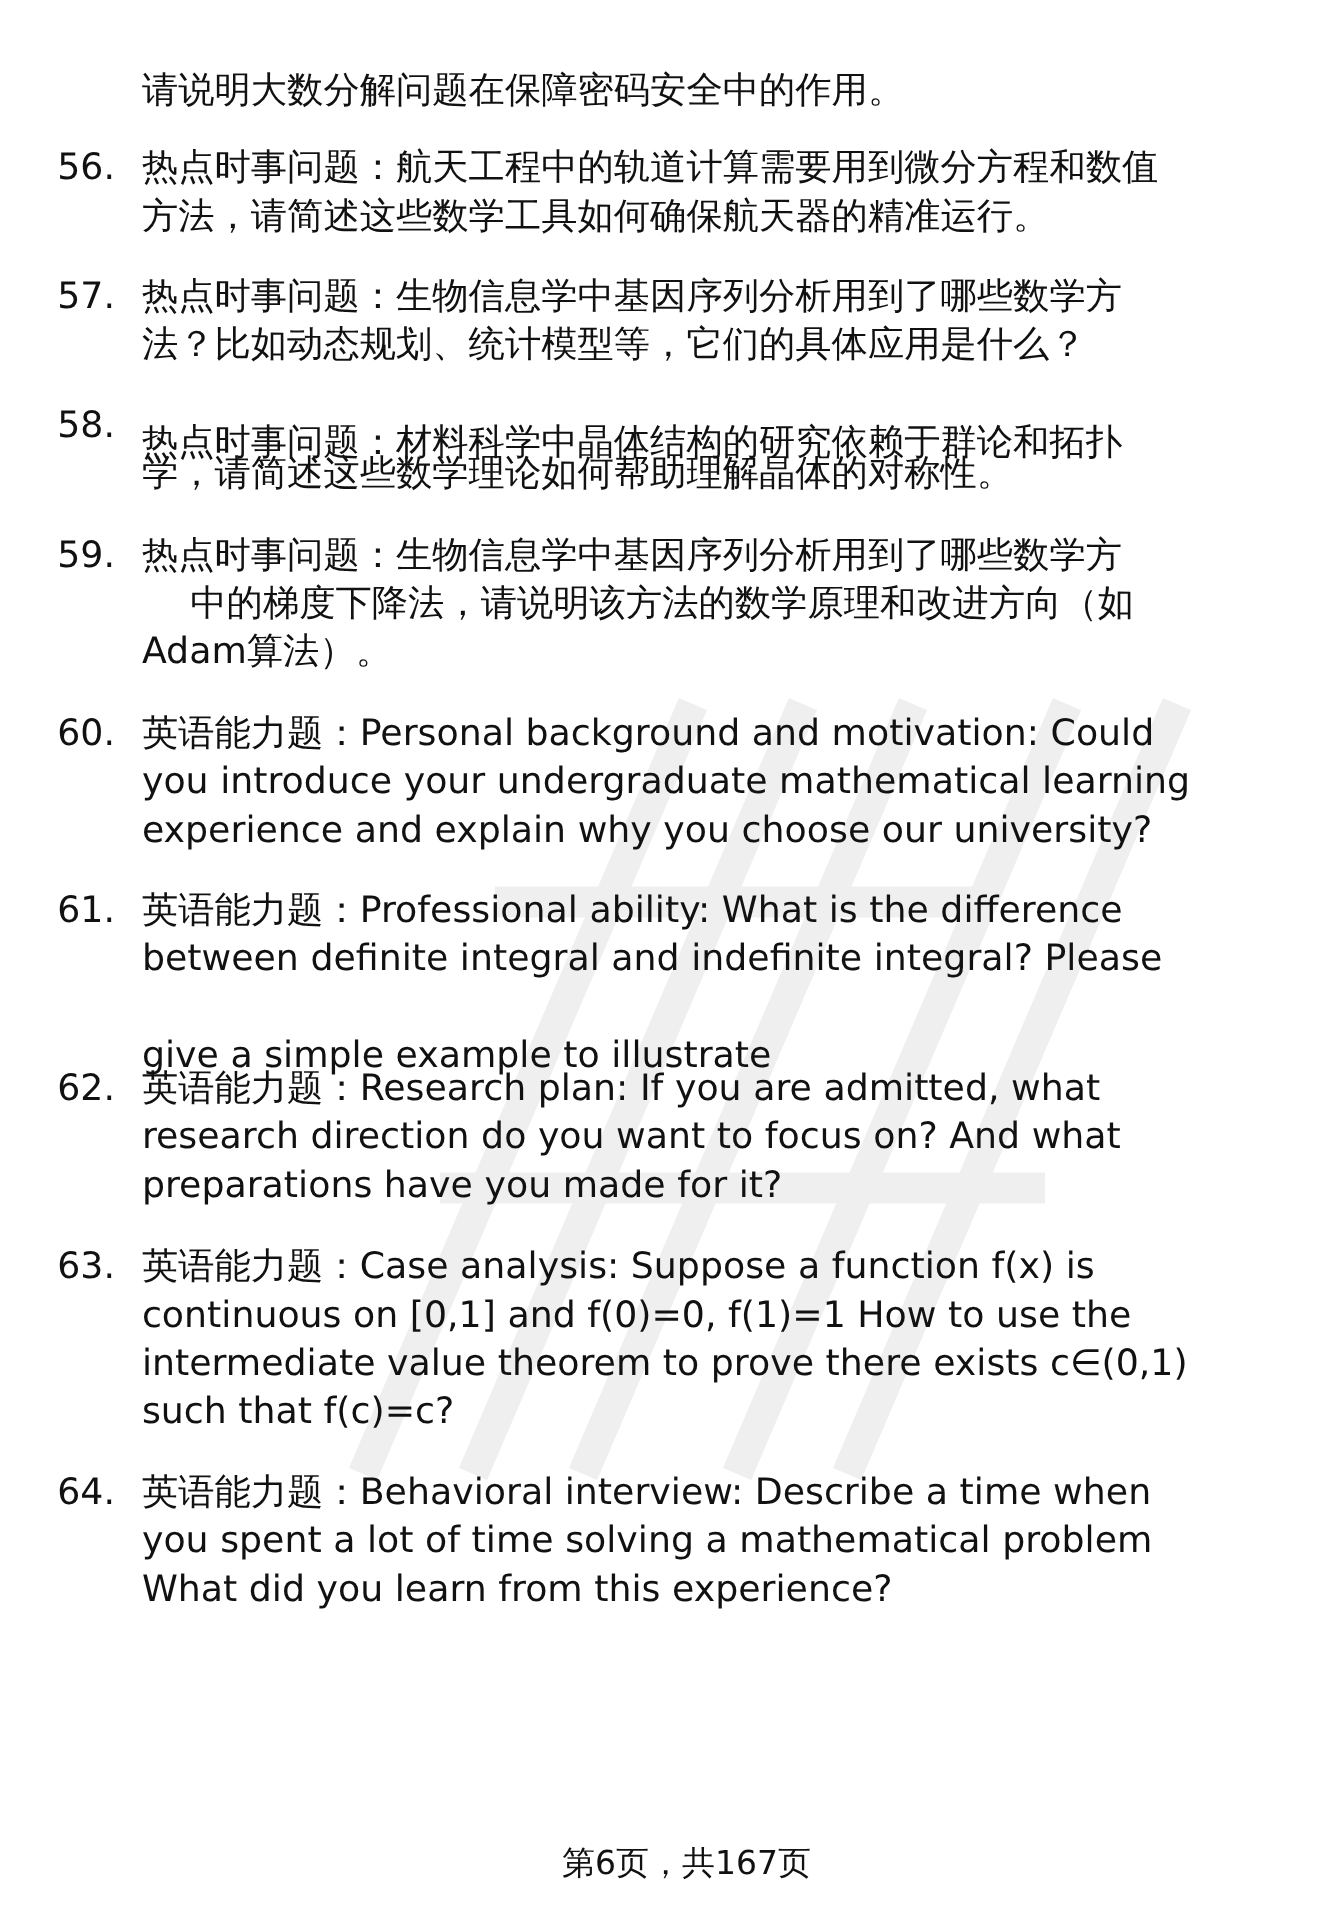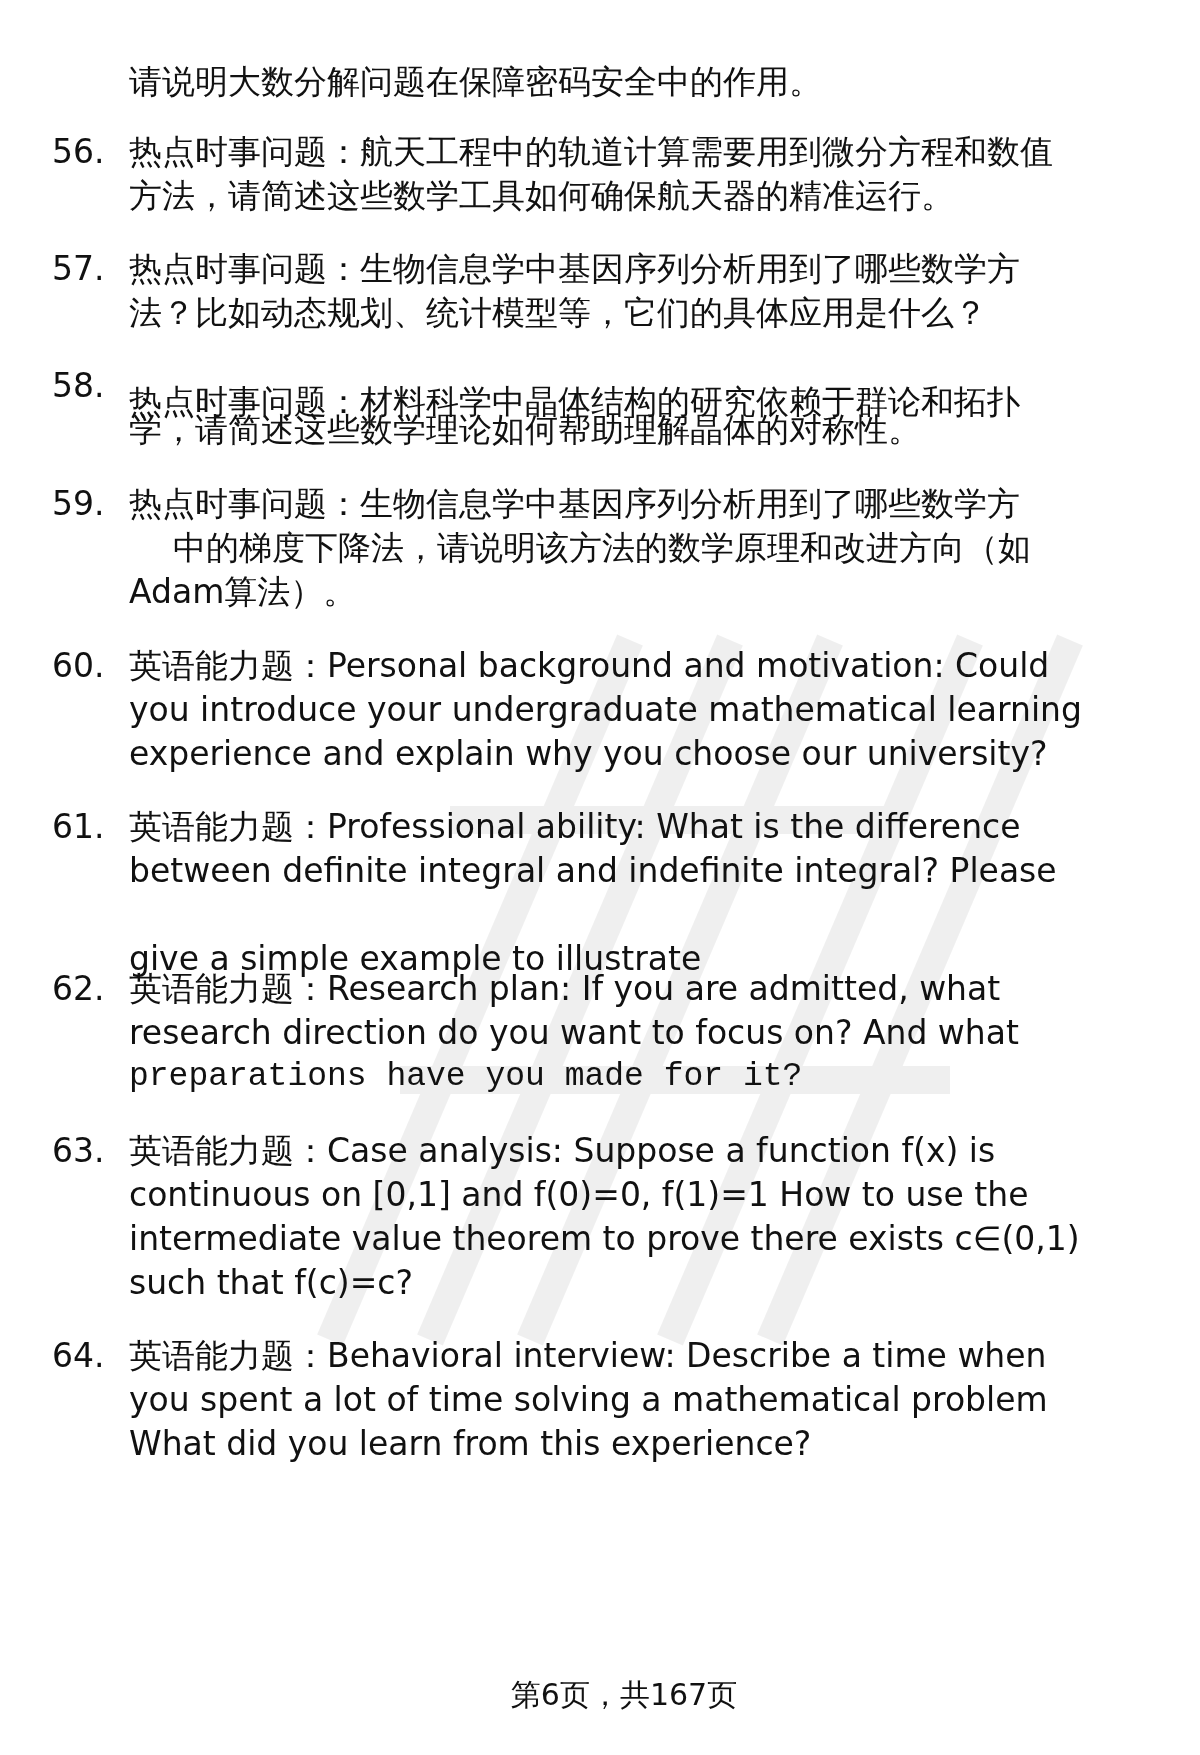--- a/index.html
+++ b/index.html
@@ -126,21 +126,21 @@
     <span class="q-num">61.</span>
     <span class="q-line" style="top:0px;">英语能力题：Professional ability: What is the difference</span>
     <span class="q-line" style="top:44px;">between definite integral and indefinite integral? Please</span>
     <span class="q-line" style="top:88px;margin-top:44px;">give a simple example to illustrate</span>
   </div>
 
   <div class="q" style="top:965px;">
     <span class="q-num">62.</span>
     <span class="q-line" style="top:0px;">英语能力题：Research plan: If you are admitted, what</span>
     <span class="q-line" style="top:44px;">research direction do you want to focus on? And what</span>
-    <span class="q-line" style="top:88px;font-family:Liberation Mono, monospace;">preparations have you made for it?</span>
+    <span class="q-line" style="top:88px;">preparations have you made for it?</span>
   </div>
 
   <div class="q" style="top:1127px;">
     <span class="q-num">63.</span>
     <span class="q-line" style="top:0px;">英语能力题：Case analysis: Suppose a function f(x) is</span>
     <span class="q-line" style="top:44px;">continuous on [0,1] and f(0)=0, f(1)=1 How to use the</span>
     <span class="q-line" style="top:88px;">intermediate value theorem to prove there exists c∈(0,1)</span>
     <span class="q-line" style="top:132px;">such that f(c)=c?</span>
   </div>
 

